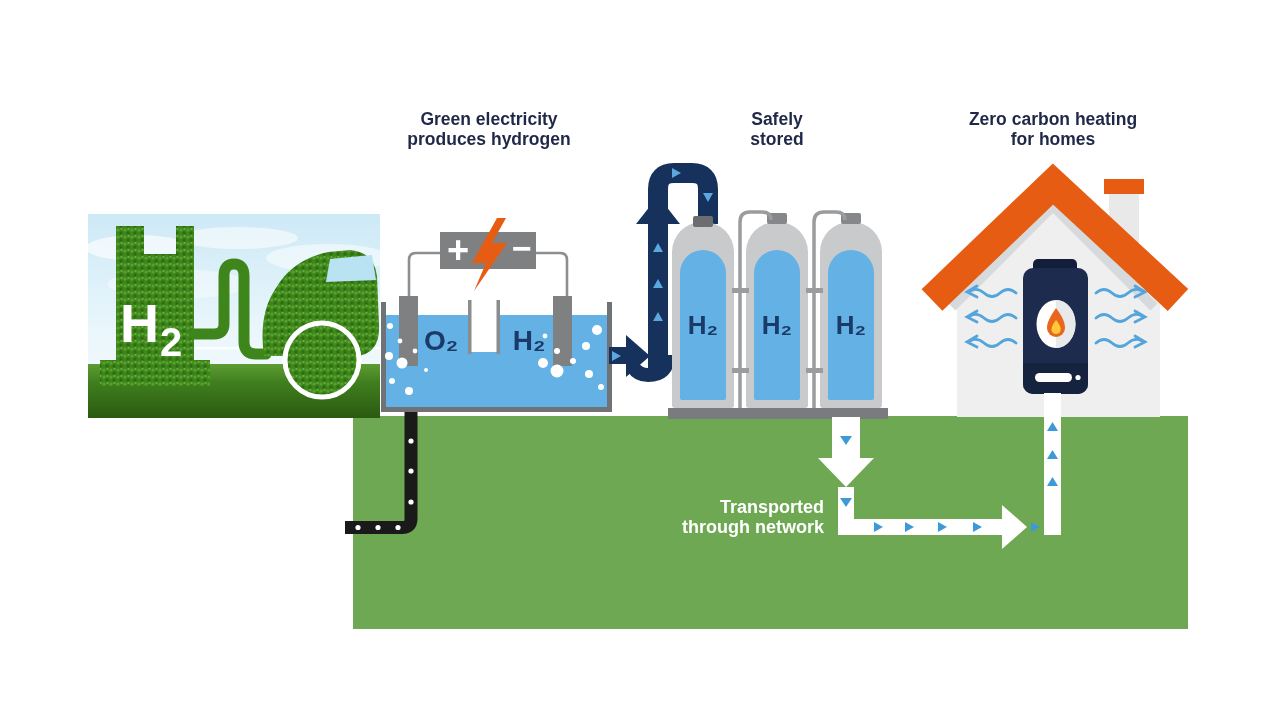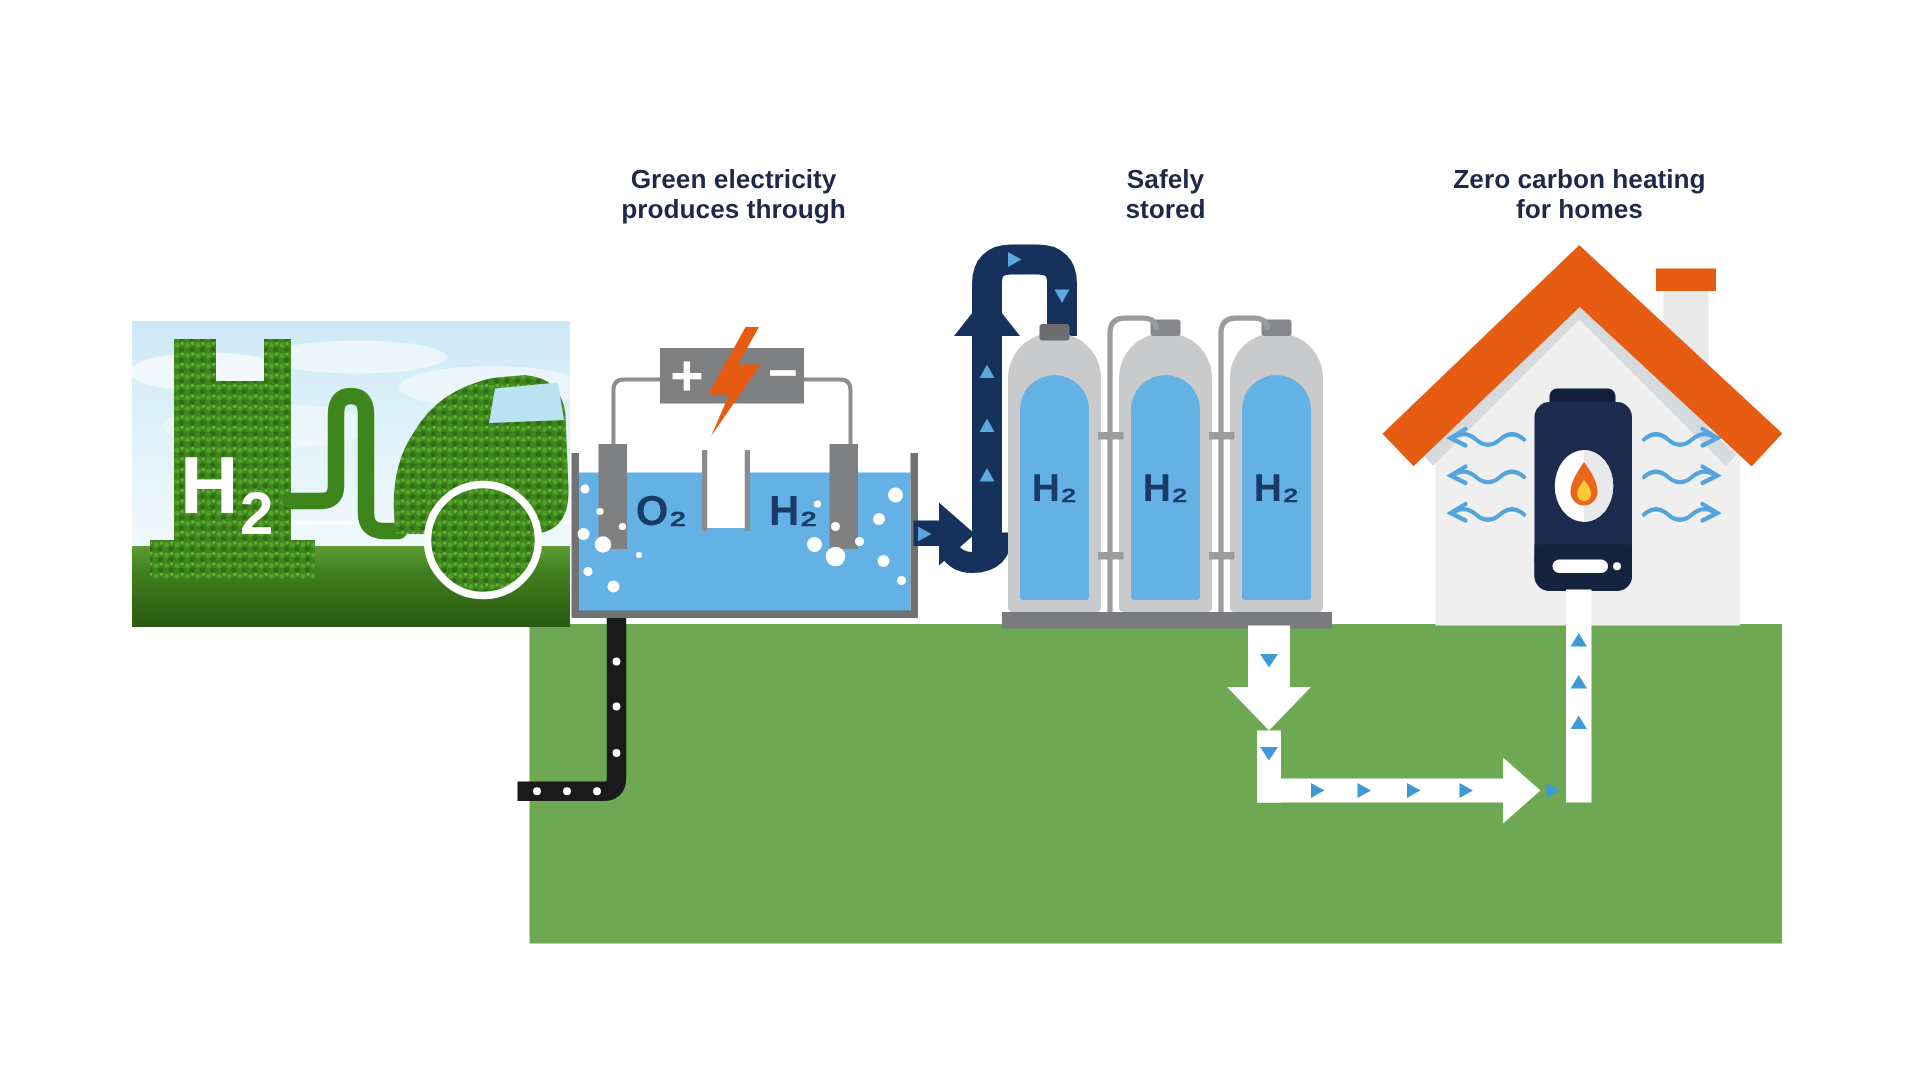--- a/index.html
+++ b/index.html
@@ -75,21 +75,21 @@
 
     <path fill="none" stroke="#3E861C" stroke-width="11" stroke-linecap="round" d="M 106 120 L 126 120 Q 136 120 136 110 L 136 62 Q 136 50 146 50 Q 156 50 156 62 L 156 128 Q 156 140 168 140 L 178 140"></path>
 
     <path fill="url(#hedge)" d="M 176 142 Q 170 100 188 74 Q 204 46 240 38 L 262 36 Q 286 38 289 62 L 291 112 Q 292 140 268 142 Z"></path>
     <polygon fill="#B9E2F2" points="242,45 284,41 288,66 238,68"></polygon>
     <circle cx="234" cy="146" r="37" fill="url(#hedge)" stroke="#ffffff" stroke-width="5"></circle>
   </svg>
 
 
   <div class="lbl" style="left:378px;top:110px;width:222px;">Green electricity
-produces through</div>
+produces hydrogen</div>
   <div class="lbl" style="left:697px;top:110px;width:160px;">Safely
 stored</div>
   <div class="lbl" style="left:940px;top:110px;width:226px;">Zero carbon heating
 for homes</div>
 
   <svg style="left:375px;top:212px;" width="245" height="203" viewBox="375 212 245 203">
 
     <path d="M 441 253 L 416 253 Q 409 253 409 260 L 409 297" fill="none" stroke="#8E8E8E" stroke-width="2.6"></path>
     <path d="M 535 253 L 560 253 Q 567 253 567 260 L 567 297" fill="none" stroke="#8E8E8E" stroke-width="2.6"></path>
 
@@ -226,14 +226,16 @@
       <polygon points="905,522 905,532 914,527"></polygon>
       <polygon points="938,522 938,532 947,527"></polygon>
       <polygon points="973,522 973,532 982,527"></polygon>
       <polygon points="1031,522 1031,532 1040,527"></polygon>
       <polygon points="1047,431 1058,431 1052.5,422"></polygon>
       <polygon points="1047,459 1058,459 1052.5,450"></polygon>
       <polygon points="1047,486 1058,486 1052.5,477"></polygon>
     </g>
   </svg>
 
+  <div class="transport-lbl" style="left:636px;top:497px;width:188px;">Transported
+through network</div>
 
 </div>
 
 </body></html>

